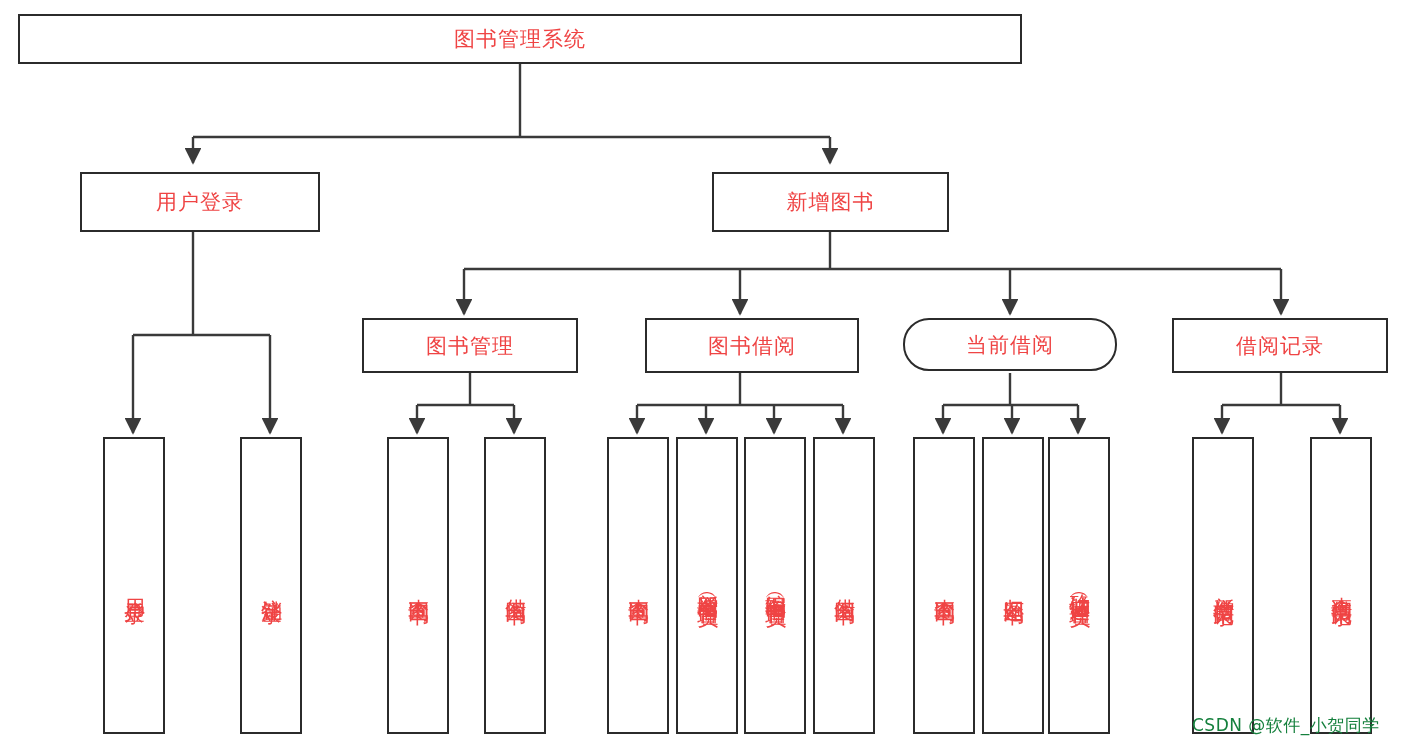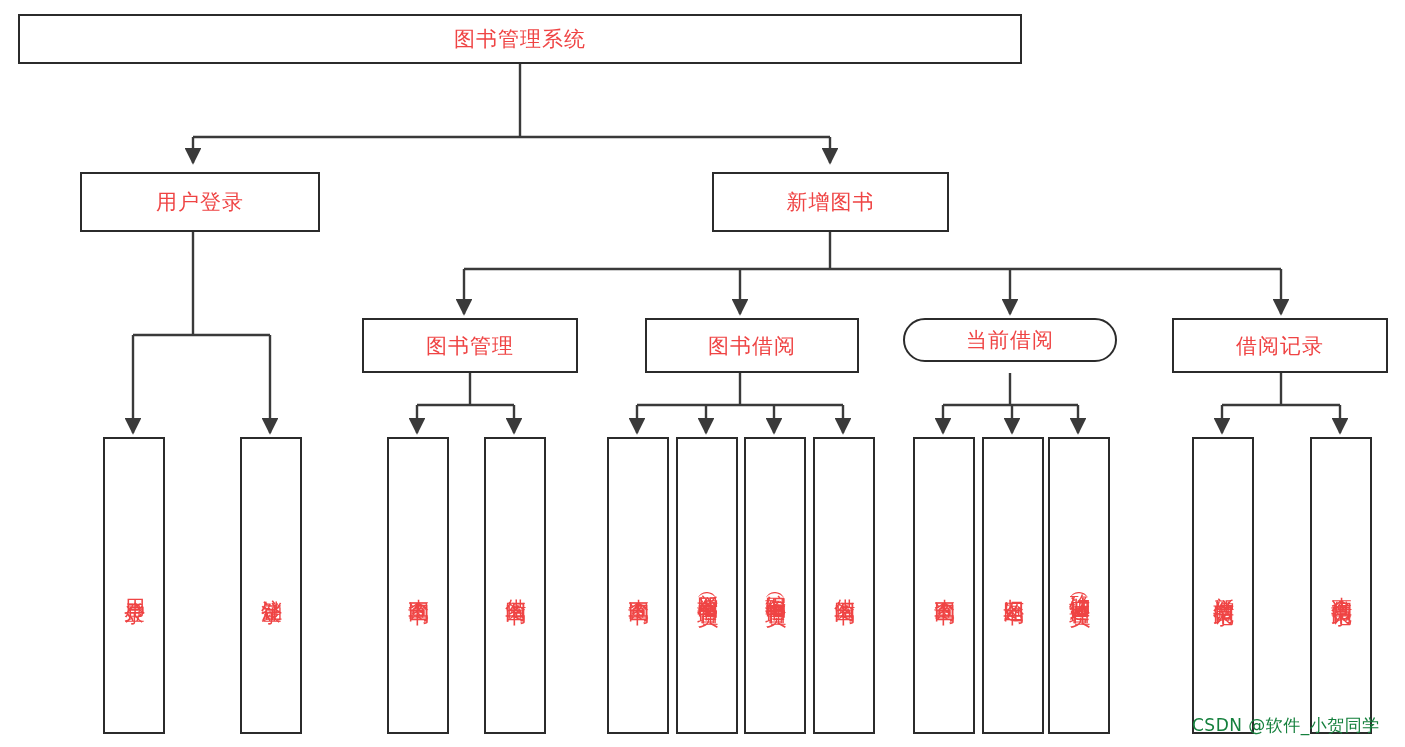--- a/index.html
+++ b/index.html
@@ -130,21 +130,21 @@
   </div>
 
   <div class="node h" style="left:362px; top:318px; width:216px; height:55px;">
     <span>图书管理</span>
   </div>
 
   <div class="node h" style="left:633px; top:318px; width:214px; height:55px;margin-left:12px;">
     <span>图书借阅</span>
   </div>
 
-  <div class="node h" style="left:903px; top:318px; width:214px; height:44px;border-radius:26px;">
+  <div class="node h" style="left:903px; top:318px; width:214px; height:53px;border-radius:26px;">
     <span>当前借阅</span>
   </div>
 
   <div class="node h" style="left:1172px; top:318px; width:216px; height:55px;">
     <span>借阅记录</span>
   </div>
 
   <div class="node v" style="left:103px; top:437px; width:62px; height:297px;">
     <span class="vlabel">用户登录</span>
   </div>

